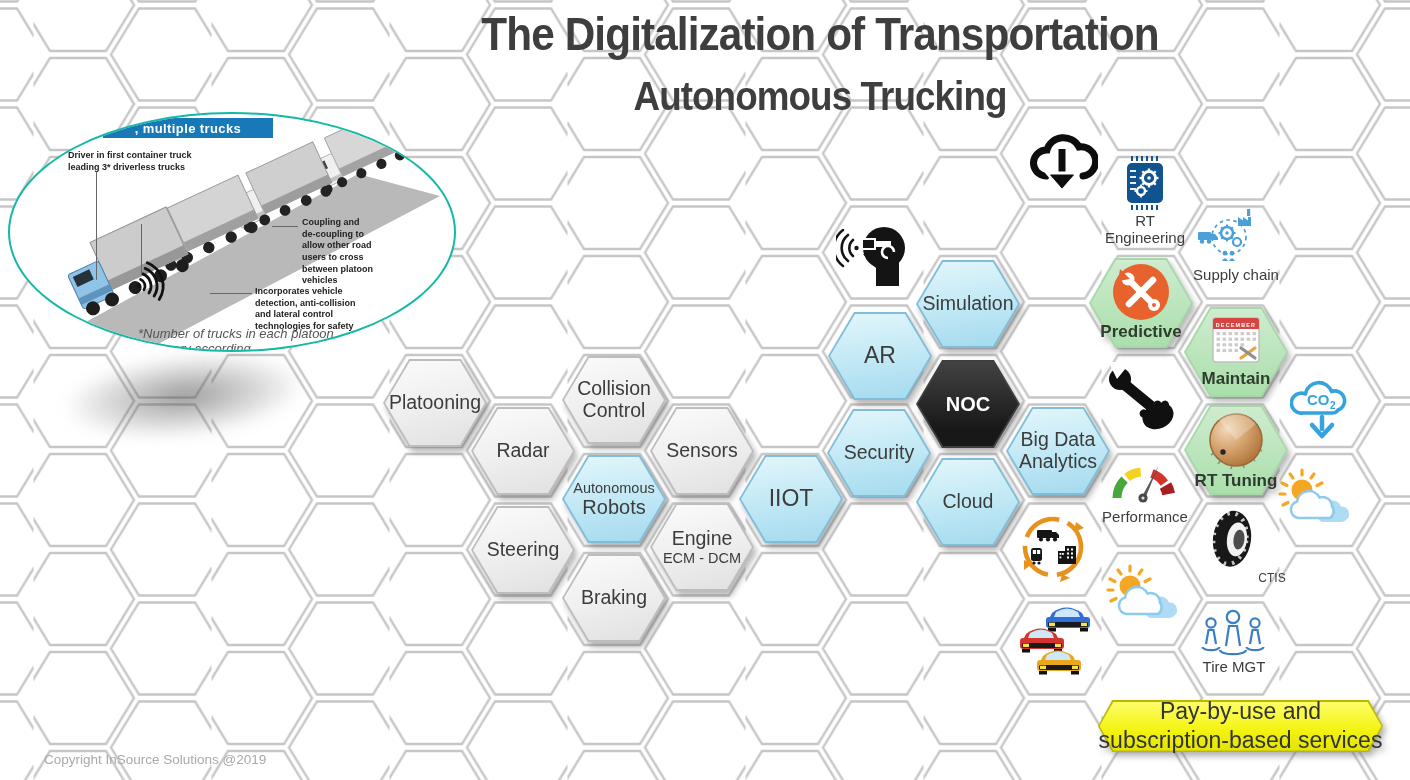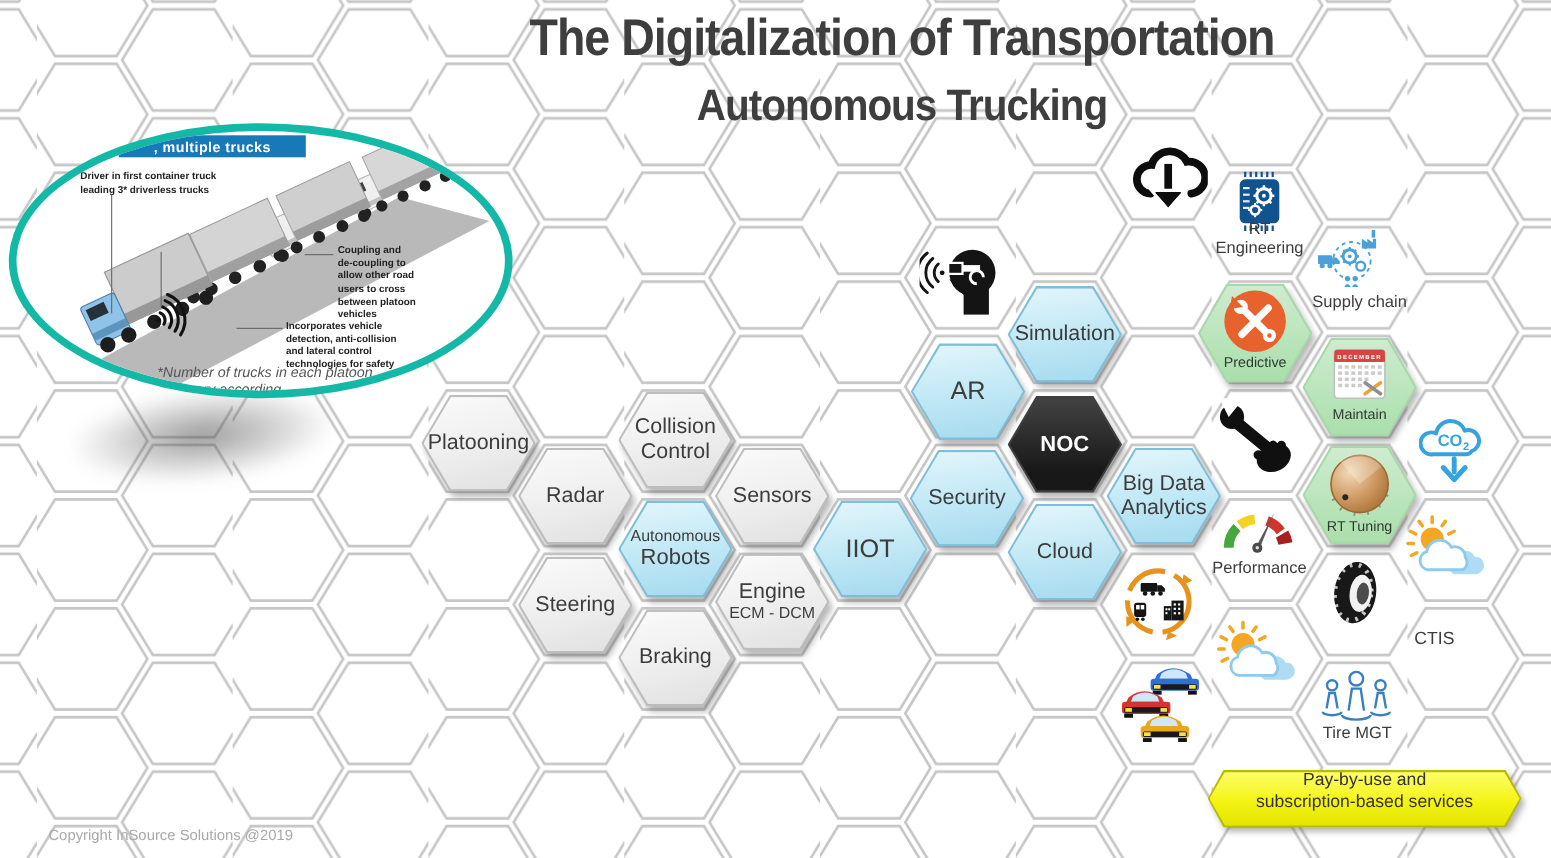--- a/index.html
+++ b/index.html
@@ -22,46 +22,46 @@
   .blue  .fil{background:linear-gradient(172deg,#e3f6fb 0%,#c5eaf6 45%,#a4daee 100%);}
   .black .hx.bdr{background:#3f3f3f;}
   .black .fil{background:linear-gradient(#424242 0%,#181818 80%);}
   .green .hx.bdr{background:#a6d8a8;}
   .green .fil{background:linear-gradient(#ceeccf 0%,#aadfab 100%);}
   .lab{position:absolute;inset:0;display:flex;flex-direction:column;justify-content:center;
        align-items:center;font-size:19.5px;line-height:1.12;color:#3c3c3c;z-index:2;text-align:center;}
   .lab .small{font-size:14.5px;}
   .lab.xl{font-size:23px;}
   .black .lab{color:#fff;font-weight:bold;font-size:20px;}
-  .ghexlab{position:absolute;left:0;right:0;text-align:center;font-size:13px;color:#2f3b2f;z-index:2;}
+  .ghexlab{position:absolute;left:0;right:0;text-align:center;font-size:17px;color:#2f3b2f;z-index:2;font-weight:bold;}
   .icon{position:absolute;z-index:3;}
   .svclab{position:absolute;text-align:center;font-size:15px;color:#3c3c3c;z-index:3;line-height:1.15;}
   
   .ovalshadow{position:absolute;left:28px;top:342px;width:312px;height:108px;z-index:1;
       background:radial-gradient(closest-side,rgba(75,75,75,.55),rgba(75,75,75,0) 78%);
       filter:blur(7px);transform:rotate(-6deg);}
   .oval{position:absolute;left:8px;top:112px;width:444px;height:236px;background:#fff;
-        border:7px solid #14b8a6;border-radius:50%;overflow:hidden;z-index:2;}
+        border:2px solid #14b8a6;border-radius:50%;overflow:hidden;z-index:2;}
   .ovbanner{position:absolute;left:93px;top:4px;width:170px;height:20px;background:#1779b8;
         color:#fff;font-weight:bold;font-size:13px;display:flex;align-items:center;
         justify-content:center;letter-spacing:.4px;z-index:4;}
   .ann{position:absolute;font-size:9px;font-weight:bold;color:#222;line-height:1.3;
        white-space:pre-line;z-index:4;}
   .ovfoot{position:absolute;left:128px;top:212px;width:200px;font-size:13px;font-style:italic;
        color:#555;z-index:4;}
   .lead{position:absolute;background:#666;z-index:3;}
   
   .ybanner{position:absolute;left:1098px;top:700px;width:285px;height:52px;z-index:3;
       filter:drop-shadow(3px 4px 3px rgba(95,95,95,.5));}
   .ybanner .shape{position:absolute;inset:0;background:#b9b900;
       clip-path:polygon(0 50%,5% 0,95% 0,100% 50%,95% 100%,5% 100%);}
   .ybanner .shapefill{position:absolute;inset:1.5px;background:linear-gradient(#fdfd6a 0%,#f4f414 55%,#e4e402 100%);
       clip-path:polygon(0 50%,5% 0,95% 0,100% 50%,95% 100%,5% 100%);}
-  .ybanner .txt{position:absolute;inset:0;display:flex;flex-direction:column;justify-content:flex-start;
-      align-items:center;font-size:16px;color:#333;line-height:1.28;z-index:2;}
+  .ybanner .txt{position:absolute;inset:0;display:flex;flex-direction:column;justify-content:center;
+      align-items:center;font-size:23px;color:#333;line-height:1.28;z-index:2;}
   .copyright{position:absolute;left:44px;top:752px;font-size:13.5px;color:#a9a9a9;z-index:3;text-align:center;}
 </style>
 </head>
 <body>
 
 <svg class="bgsvg" width="1410" height="780">
   <defs>
     <pattern id="hexpat" width="178" height="99" patternUnits="userSpaceOnUse" patternTransform="translate(33.5,5)">
       <g fill="none" stroke="#c6c6c6" stroke-width="2.4">
         <polygon points="-11.5,0 16.5,-46 72.5,-46 100.5,0 72.5,46 16.5,46"></polygon>
@@ -400,21 +400,21 @@
     <circle cx="25" cy="35" r="4" stroke-width="2.4"></circle>
     <g stroke-width="1.8">
         <line x1="25" y1="28.5" x2="25" y2="30.5"></line>
         <line x1="25" y1="39.5" x2="25" y2="41.5"></line>
         <line x1="18.5" y1="35" x2="20.5" y2="35"></line>
         <line x1="29.5" y1="35" x2="31.5" y2="35"></line>
       </g>
   </g>
   <circle cx="33" cy="22" r="1.8" fill="#fff"></circle>
 </svg>
-<div class="svclab" style="left:1095px;top:200px;width:100px;"><span>RT</span><br><span>Engineering</span></div>
+<div class="svclab" style="left:1095px;top:212px;width:100px;"><span>RT</span><br><span>Engineering</span></div>
 
 <svg class="icon" style="left:1198px;top:208px;" width="64" height="56" viewBox="0 0 64 56">
   <circle cx="31" cy="29" r="17" fill="none" stroke="#4aa0d8" stroke-width="1.7" stroke-dasharray="3.5,3.5"></circle>
   <g fill="#4aa0d8">
     <g transform="translate(0,19)">
       <rect x="0" y="5" width="13" height="8" rx="1"></rect>
       <path d="M13,7 h4 l3,3.5 v2.5 h-7 z"></path>
       <circle cx="4" cy="14.5" r="2.3"></circle>
         <circle cx="11" cy="14.5" r="2.3"></circle>
     </g>
@@ -499,21 +499,21 @@
 </svg>
 
 <svg class="icon" style="left:1210px;top:506px;" width="48" height="66" viewBox="0 0 48 66">
   <g transform="rotate(7 24 33)">
     <ellipse cx="22" cy="33" rx="19" ry="28" fill="#181818"></ellipse>
     <ellipse cx="20" cy="33" rx="16.5" ry="25.5" fill="none" stroke="#fff" stroke-width="4" stroke-dasharray="2.5,6" opacity="0.75"></ellipse>
     <ellipse cx="27" cy="33" rx="10" ry="17" fill="#f2f2f2"></ellipse>
     <ellipse cx="29" cy="33" rx="5.5" ry="10" fill="#4c4c4c"></ellipse>
   </g>
 </svg>
-<div class="svclab" style="left:1256px;top:572px;width:96px;font-size:16px;">CTIS</div>
+<div class="svclab" style="left:1224px;top:572px;width:96px;font-size:12px;">CTIS</div>
 
 <svg class="icon" style="left:1104px;top:562px;" width="80" height="66" viewBox="0 0 80 66">
   <g stroke="#f5a623" stroke-width="3.2" stroke-linecap="round">
     <line x1="26" y1="4" x2="26" y2="9"></line>
       <line x1="14" y1="8" x2="17" y2="12"></line>
       <line x1="6" y1="17" x2="11" y2="19.5"></line>
       <line x1="4" y1="28" x2="9" y2="28"></line>
       <line x1="7" y1="39" x2="12" y2="36.5"></line>
       <line x1="38" y1="8" x2="35" y2="12"></line>
       <line x1="46" y1="17" x2="41" y2="19.5"></line>

